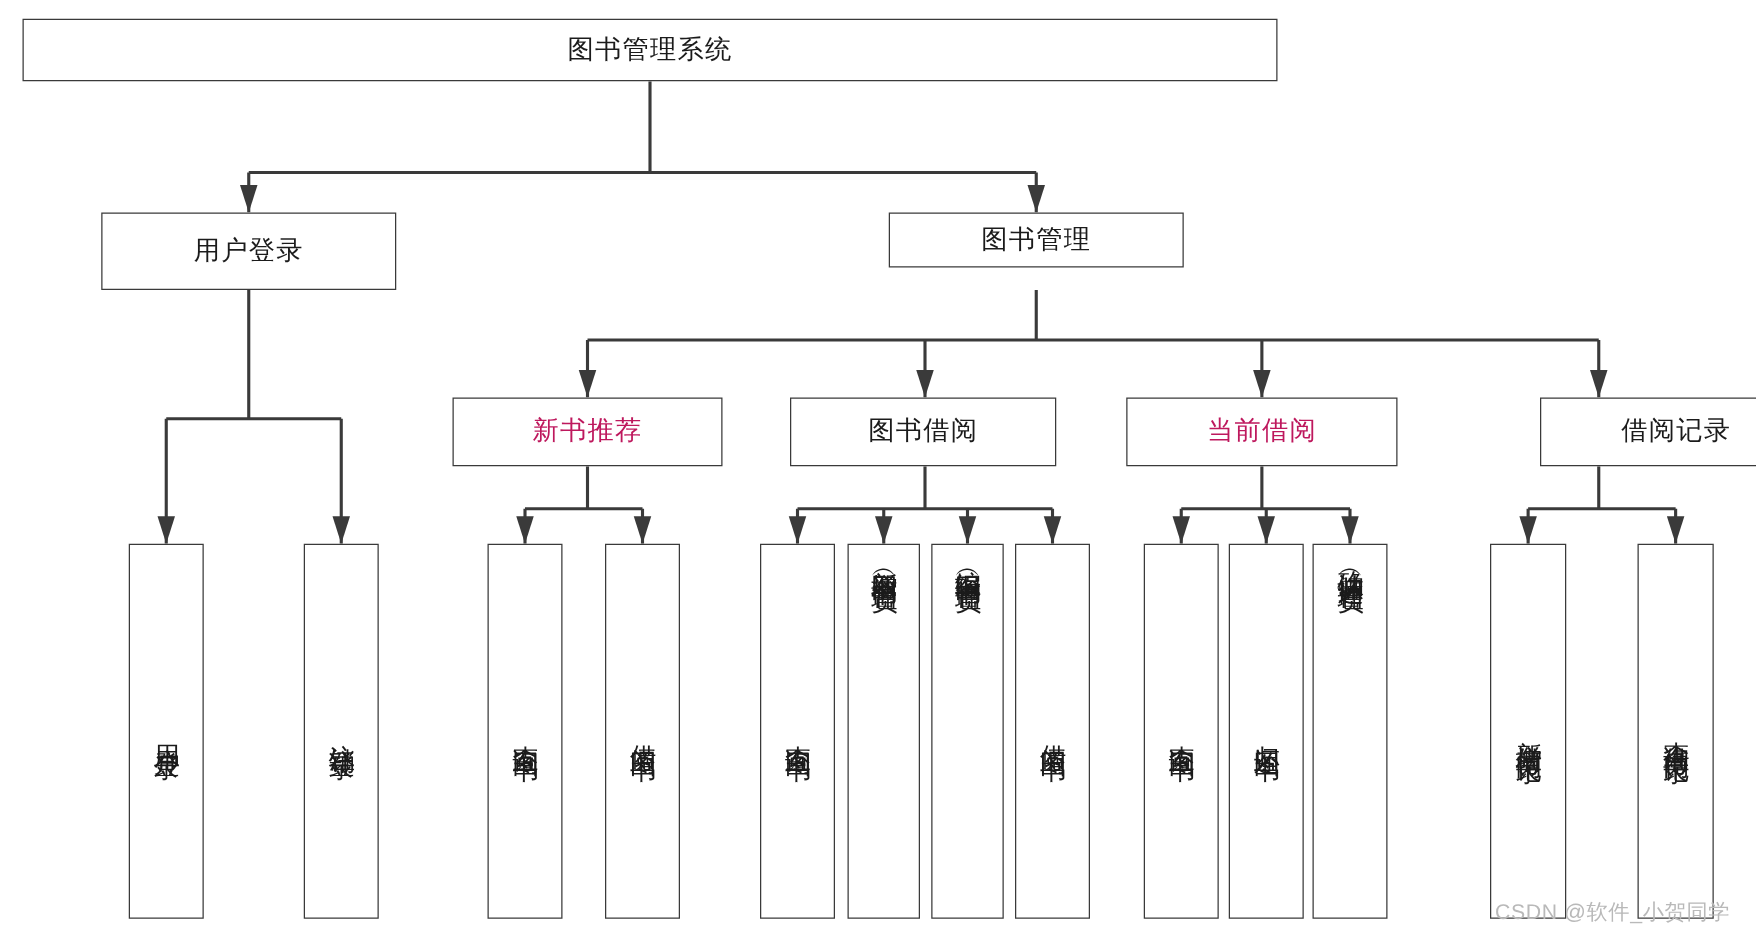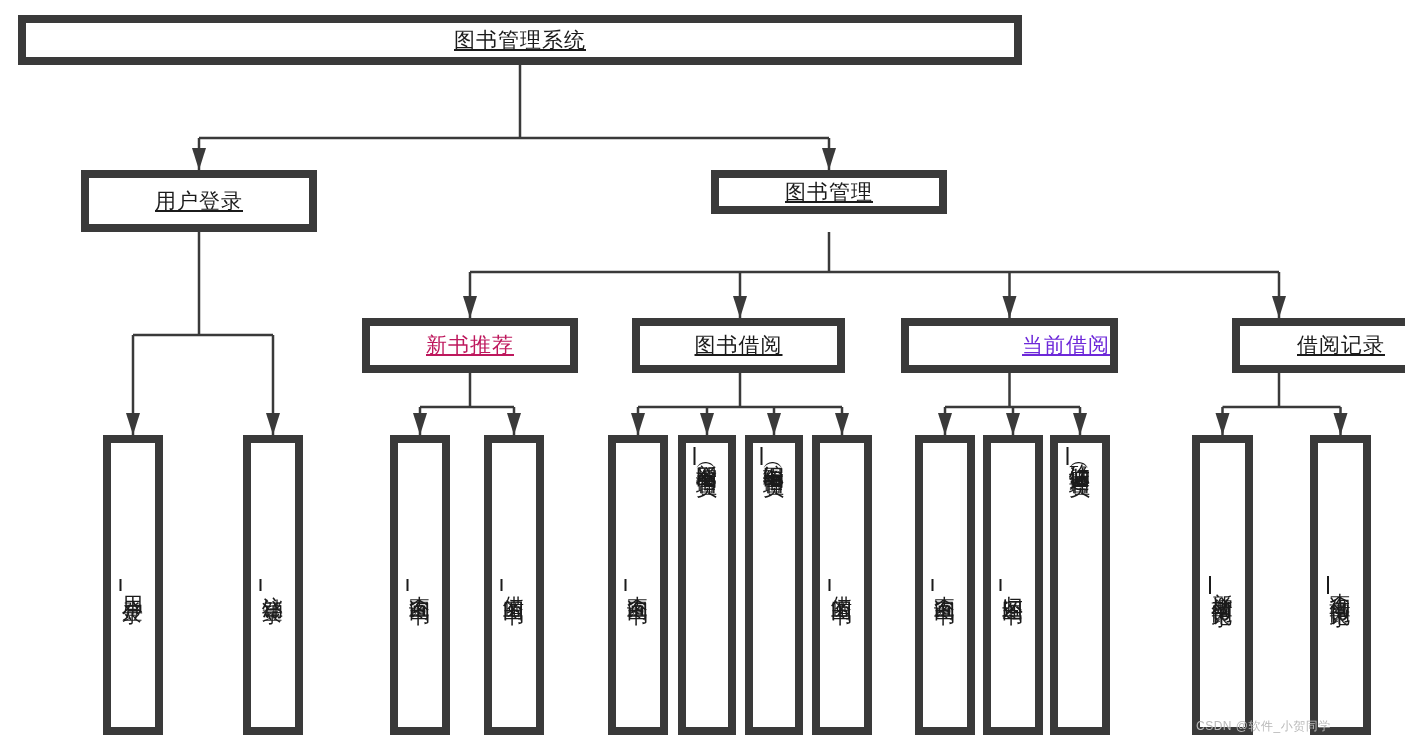--- a/index.html
+++ b/index.html
@@ -8,26 +8,25 @@
     font-family:"Liberation Sans","DejaVu Sans",sans-serif;
     width:1405px;height:747px;overflow:hidden;
   }
   #diagram-canvas{position:relative;width:1405px;height:747px;background:#fff;}
   #edge-layer{position:absolute;left:0;top:0;width:1405px;height:747px;}
 
   .node{
     position:absolute;
     box-sizing:border-box;
     background:#ffffff;
-    border:8px solid #84cc16;
+    border:1px solid #84cc16;
     display:flex;
     align-items:center;
     justify-content:center;
     color:#1b1b1b;
-    text-decoration:underline;
   }
   .node .node-label{
     display:block;
     text-align:center;
     line-height:1.18;
     white-space:pre-line;
   }
   .node.horizontal .node-label{
     writing-mode:horizontal-tb;
     font-size:21px;
@@ -45,21 +44,21 @@
     letter-spacing:3px;
     line-height:1;
   }
   .node.vertical.tall-text .node-label{
     letter-spacing:2px;
   }
   .node.vertical.tall-text{align-items:flex-start;}
 
   .watermark{
     position:absolute;
-    font-size:12px;
+    font-size:17px;
     color:#b9b9b9;
     letter-spacing:0.5px;
     white-space:nowrap;
     pointer-events:none;
   }
 </style>
 </head>
 <body>
 
 <div id="diagram-canvas">
@@ -126,21 +125,21 @@
       </div>
       <div class="node horizontal" style="left: 711px; top: 170px; width: 236px; height: 44px; border-color: rgb(58, 58, 58); color: rgb(27, 27, 27);">
         <span class="node-label">图书管理</span>
       </div>
       <div class="node horizontal" style="left: 362px; top: 318px; width: 216px; height: 55px; border-color: rgb(58, 58, 58); color: #be185d;">
         <span class="node-label">新书推荐</span>
       </div>
       <div class="node horizontal" style="left: 632px; top: 318px; width: 213px; height: 55px; border-color: rgb(58, 58, 58); color: rgb(27, 27, 27);">
         <span class="node-label">图书借阅</span>
       </div>
-      <div class="node horizontal" style="left: 901px; top: 318px; width: 217px; height: 55px; border-color: rgb(58, 58, 58); color: #6d28d9; justify-content: flex-end;">
+      <div class="node horizontal" style="left: 901px; top: 318px; width: 217px; height: 55px; border-color: rgb(58, 58, 58); color: #be185d;">
         <span class="node-label">当前借阅</span>
       </div>
       <div class="node horizontal" style="left: 1232px; top: 318px; width: 218px; height: 55px; border-color: rgb(58, 58, 58); color: rgb(27, 27, 27);">
         <span class="node-label">借阅记录</span>
       </div>
       <div class="node vertical" style="left: 103px; top: 435px; width: 60px; height: 300px; border-color: rgb(58, 58, 58); color: rgb(27, 27, 27);">
         <span class="node-label">用户登录</span>
       </div>
       <div class="node vertical" style="left: 243px; top: 435px; width: 60px; height: 300px; border-color: rgb(58, 58, 58); color: rgb(27, 27, 27);">
         <span class="node-label">注销登录</span>

